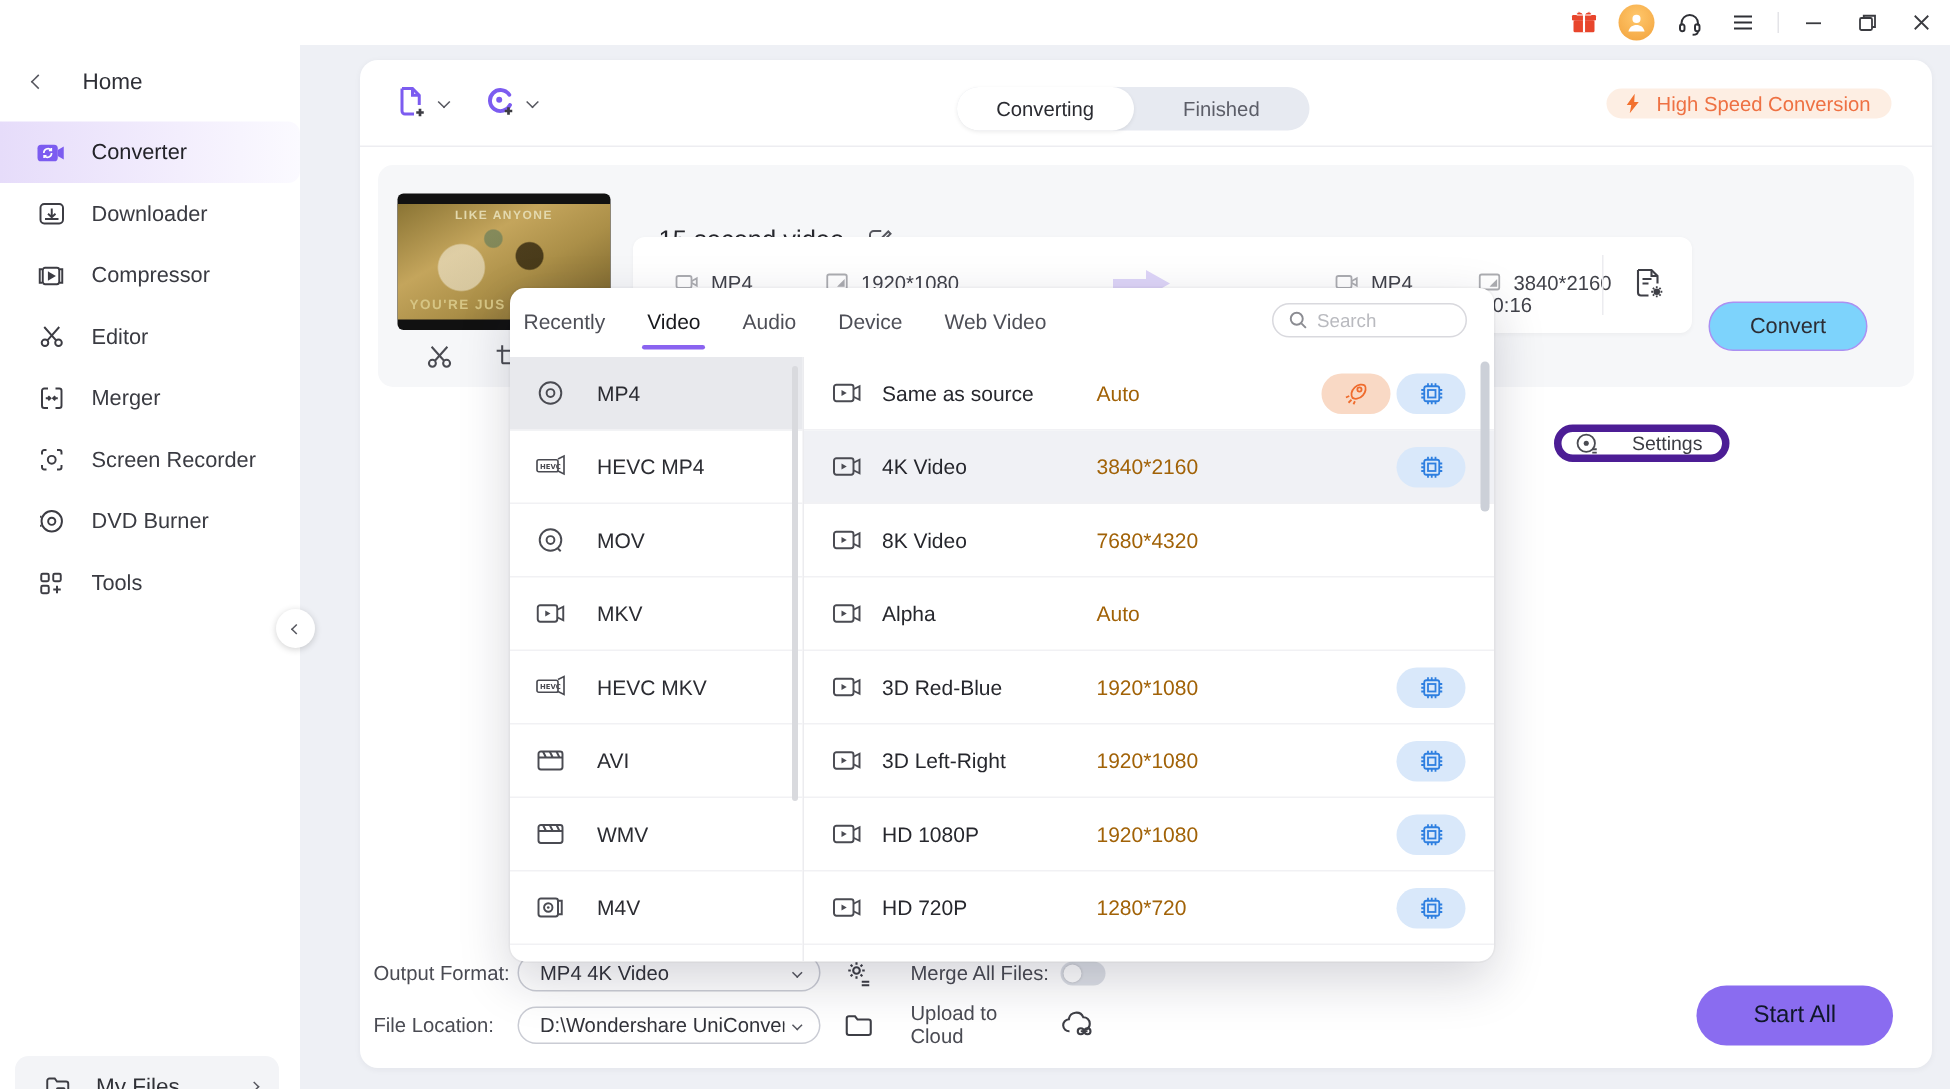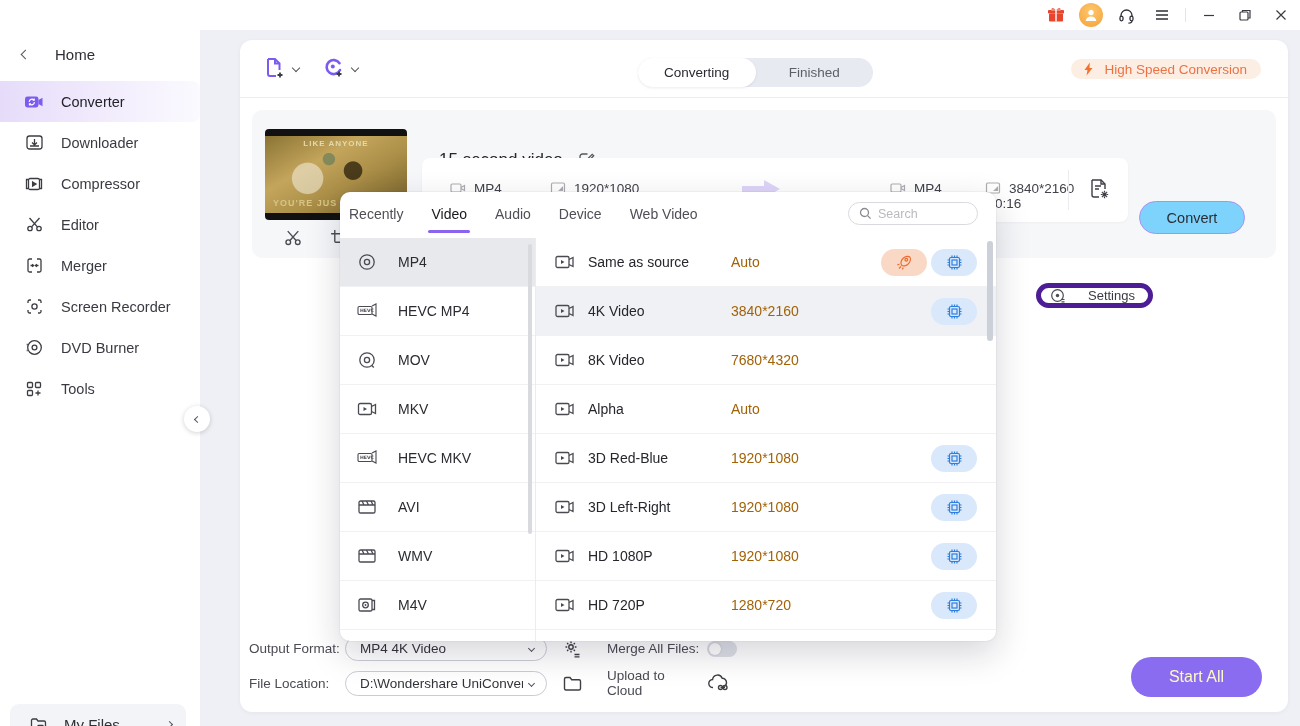--- a/index.html
+++ b/index.html
@@ -74,21 +74,21 @@
   .bb-row { position:absolute; left:9px; display:flex; align-items:center; font-size:13.5px; color:#4a4b53; }
   .bb-row.r1 { top:4px; }
   .bb-row.r2 { top:36px; }
   .bb-label { width:96px; }
   .bb-select { width:202px; height:25px; border:1px solid #caccd4; border-radius:13px; background:#fff; display:flex; align-items:center; padding:0 12px 0 14px; gap:6px; color:#33343b; }
   .bb-select .txt { flex:1; white-space:nowrap; overflow:hidden; }
   .bb-icon-btn { width:38px; display:flex; justify-content:center; margin-left:6px; }
   .bb-lab2 { margin-left:16px; width:96px; }
   .toggle { width:30px; height:16px; border-radius:8px; background:#dde0e6; position:relative; margin-left:4px; }
   .toggle::after { content:''; position:absolute; left:2px; top:2px; width:12px; height:12px; border-radius:50%; background:#fff; box-shadow:0 0 2px rgba(0,0,0,.2); }
-  .start-btn { position:absolute; right:26px; bottom:15px; width:131px; height:40px; border-radius:20px; border:none; background:#8a6cf0; color:#fef9c3; font-size:16px; font-family:inherit; }
+  .start-btn { position:absolute; right:26px; bottom:15px; width:131px; height:40px; border-radius:20px; border:none; background:#8a6cf0; color:#0f172a; font-size:16px; font-family:inherit; }
 
   
   .popup { position:absolute; left:100px; top:152px; width:656px; height:449px; background:#fff; border-radius:10px; box-shadow:0 12px 34px rgba(20,20,50,.18), 0 0 0 1px rgba(0,0,0,.03); z-index:3; overflow:hidden; }
   .pp-tabs { position:absolute; left:0; top:0; width:100%; height:46px; display:flex; align-items:center; padding-left:9px; gap:28px; }
   .pp-tab { font-size:14px; color:#4e4f57; position:relative; padding-bottom:2px; }
   .pp-tab.active { font-weight:normal; color:#17181c; }
   .pp-tab.active::after { content:''; position:absolute; left:50%; transform:translateX(-50%); bottom:-9px; width:42px; height:3px; border-radius:2px; background:#8a63f0; }
   .pp-search { position:absolute; right:18px; top:10px; width:130px; height:23px; border:1px solid #d9d9de; border-radius:12px; display:flex; align-items:center; padding:0 10px; gap:6px; background:#fff; }
   .pp-search input { border:none; outline:none; width:86px; font-size:12.5px; color:#555; background:transparent; font-family:inherit; }
   .pp-search input::placeholder { color:#b9babf; }

